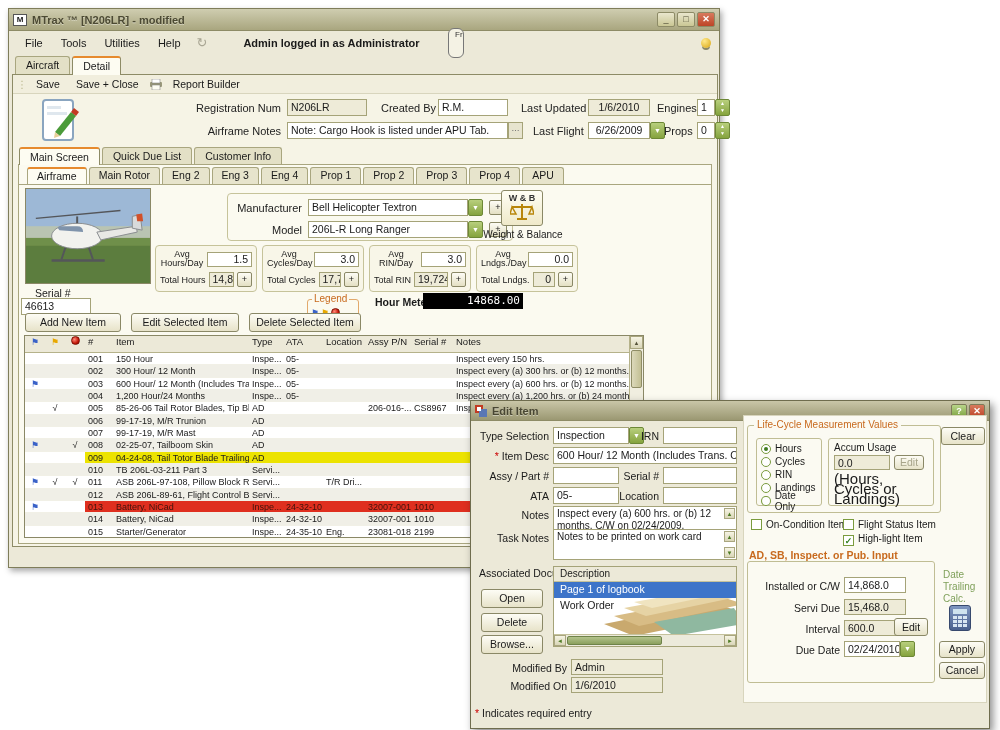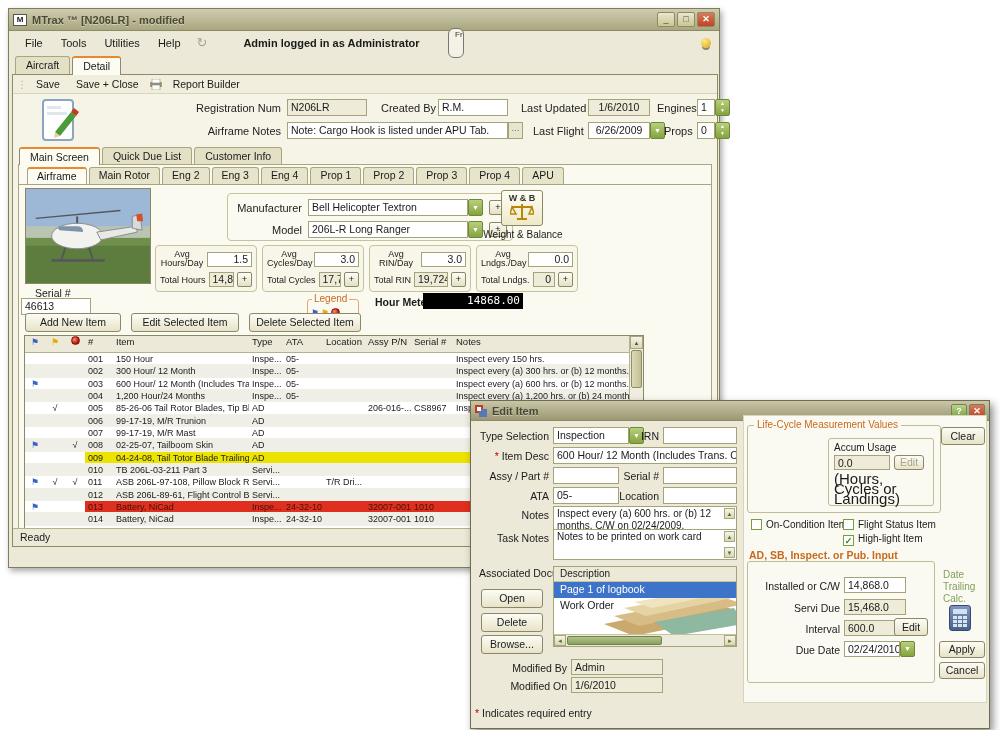--- a/index.html
+++ b/index.html
@@ -565,21 +565,20 @@
           <div class="vscroll">
             <div class="sbtn">▲</div>
             <div class="sthumb"></div>
             <div style="flex:1"></div>
             <div class="sbtn">▼</div>
           </div>
         </div>
       </div>
     </div>
 
-    <div class="statusbar">Ready</div>
   </div>
 </div>
 
 <div class="dialog">
   <div class="dlg-title">
     <svg width="13" height="12" viewBox="0 0 13 12">
         <rect x="0" y="0" width="8" height="8" fill="#c23b22"></rect>
         <rect x="4" y="4" width="8" height="8" fill="#5a77b5"></rect>
         <rect x="2" y="2" width="4" height="4" fill="#fff"></rect>
       </svg>
@@ -652,20 +651,42 @@
   <div class="dlbl" style="left:20px;top:261px;width:76px">Modified By</div>
   <div class="abs field ro" style="left:100px;top:258px;width:92px;height:16px">Admin</div>
   <div class="dlbl" style="left:20px;top:279px;width:76px">Modified On</div>
   <div class="abs field ro" style="left:100px;top:276px;width:92px;height:16px">1/6/2010</div>
   <div class="req-note"><span class="req">*</span> <span></span><span>Indicates required entry</span></div>
 
   <div class="rt-panel"></div>
 
   <div class="grp" style="left:276px;top:24px;width:194px;height:88px">
     <div class="grp-cap">Life-Cycle Measurement Values</div>
+    <div class="grp" style="left:8px;top:12px;width:66px;height:68px;padding:3px 4px;background:#fbfaf2">
+      <div class="radio">
+          <span class="rdot on"></span>
+          <span>Hours</span>
+        </div>
+      <div class="radio">
+          <span class="rdot"></span>
+          <span>Cycles</span>
+        </div>
+      <div class="radio">
+          <span class="rdot"></span>
+          <span>RIN</span>
+        </div>
+      <div class="radio">
+          <span class="rdot"></span>
+          <span>Landings</span>
+        </div>
+      <div class="radio">
+          <span class="rdot"></span>
+          <span>Date Only</span>
+        </div>
+    </div>
     <div class="grp" style="left:80px;top:12px;width:106px;height:68px;padding:3px 5px;background:#fbfaf2">
       <div style="font-size:10px">Accum Usage</div>
       <div style="display:flex;gap:4px;margin-top:2px">
         <div class="field ro" style="width:56px;height:15px">0.0</div>
         <div class="btn dis" style="width:30px;height:15px;line-height:13px">Edit</div>
       </div>
       <div style="font-size:15px;margin-top:4px;line-height:10px">(Hours, Cycles or Landings)</div>
     </div>
   </div>
   <div class="abs btn" style="left:470px;top:26px;width:44px;height:18px;line-height:16px">Clear</div>

